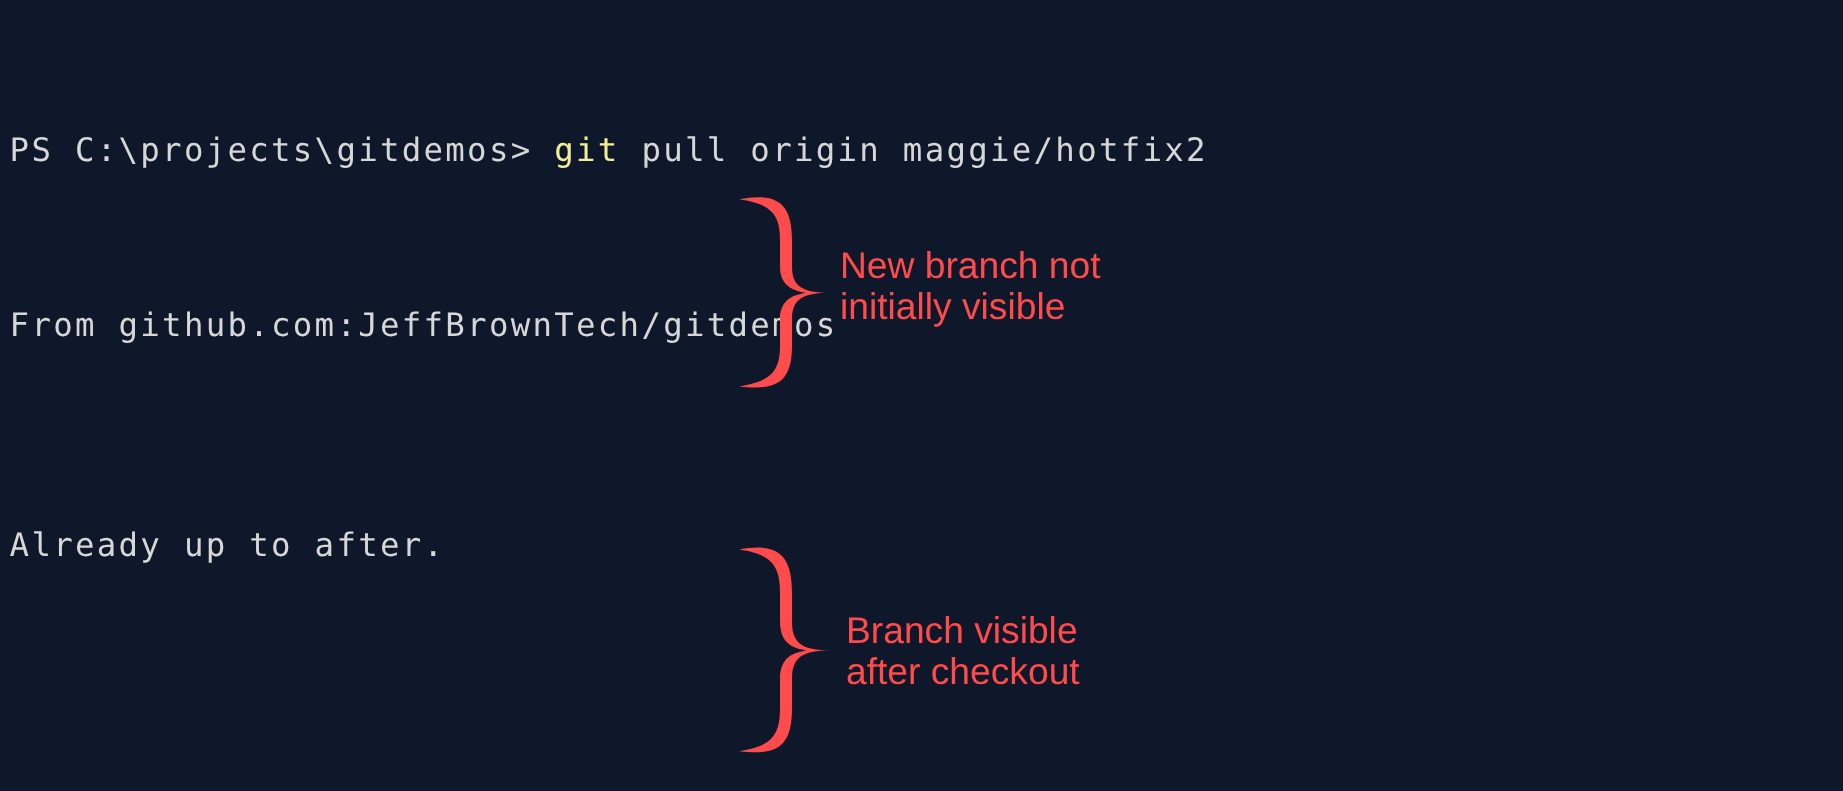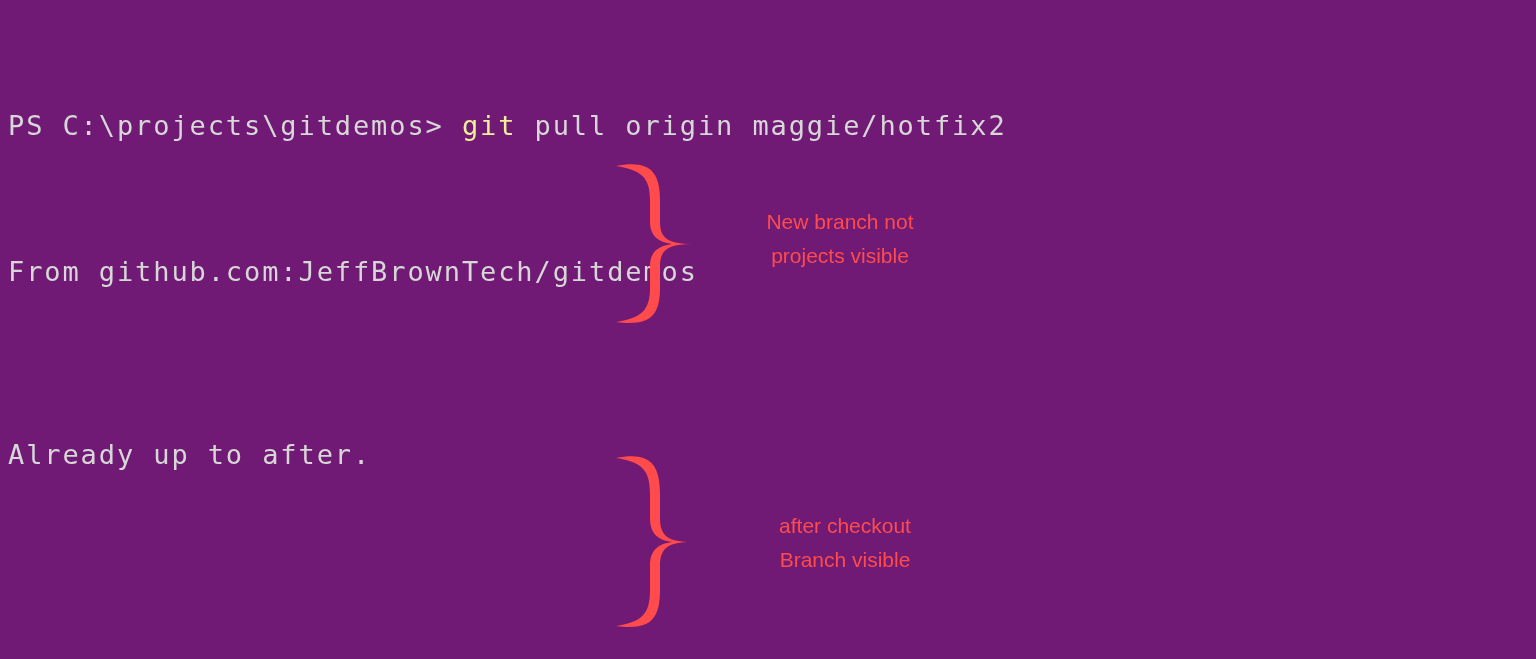--- a/index.html
+++ b/index.html
@@ -4,40 +4,39 @@
 <style>
   html, body {
     margin: 0; padding: 0;
     width: 1536px; height: 659px;
     overflow: hidden;
     background: #012456;
   }
   .terminal {
     position: absolute; left: 0; top: 0;
     width: 1536px; height: 659px;
-    background: #701a75;
+    background: #0f172a;
   }
   .lines {
     position: absolute; left: 8px; top: -2px;
     font-family: "DejaVu Sans Mono", "Liberation Mono", monospace;
     font-size: 27px;
     line-height: 36.6px;
     color: #d7d7d7;
     white-space: pre;
     letter-spacing: 1.9px;
   }
   .line { height: 36.6px; }
   .cmd { color: #f2ef9a; }
   .annot {
     position: absolute;
     font-family: "Liberation Sans", sans-serif;
-    font-size: 21px;
+    font-size: 31px;
     line-height: 34px;
     color: #ff4b4b;
-    text-align: center;
     white-space: nowrap;
   }
   .brace { position: absolute; }
 </style>
 </head>
 <body>
 
 <div class="terminal">
   <div class="lines">
     
@@ -76,24 +75,24 @@
     
     
   </div>
 
   <svg class="brace" style="left:608px; top:160px;" width="90" height="168" viewBox="0 0 90 168">
     <path d="M8 6 C 40 0, 52 10, 52 40 L 52 62 C 52 78, 60 84, 84 84 C 60 84, 52 90, 52 106 L 52 128 C 52 158, 40 166, 8 162
              C 34 158, 42 150, 42 128 L 42 106 C 42 92, 50 86, 64 84 C 50 82, 42 76, 42 62 L 42 40 C 42 18, 34 10, 8 6 Z" fill="#ff4b4b"></path>
   </svg>
   <div class="annot" style="left:700px; top:205px; width:280px;">
     <div>New branch not</div>
-    <div>projects visible</div>
+    <div>initially visible</div>
   </div>
 
   <svg class="brace" style="left:608px; top:452px;" width="90" height="180" viewBox="0 0 90 180">
     <path d="M8 6 C 40 0, 52 10, 52 42 L 52 66 C 52 84, 60 90, 84 90 C 60 90, 52 96, 52 114 L 52 138 C 52 170, 40 178, 8 174
              C 34 170, 42 162, 42 138 L 42 114 C 42 98, 50 92, 64 90 C 50 88, 42 82, 42 66 L 42 42 C 42 18, 34 10, 8 6 Z" fill="#ff4b4b"></path>
   </svg>
   <div class="annot" style="left:705px; top:509px; width:280px;">
+    <div>Branch visible</div>
     <div>after checkout</div>
-    <div>Branch visible</div>
   </div>
 </div>
 
 </body></html>

